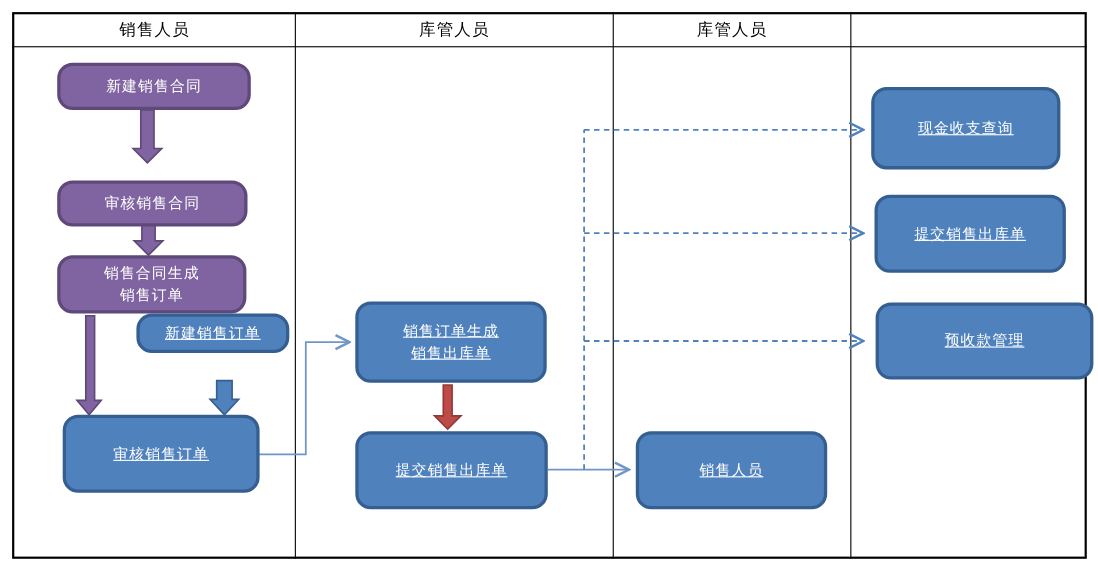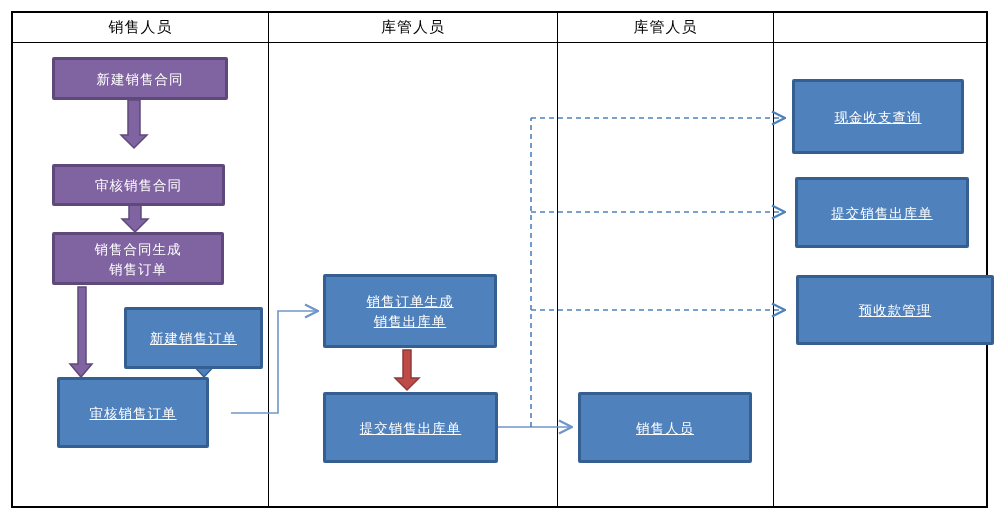--- a/index.html
+++ b/index.html
@@ -14,21 +14,21 @@
   }
   .vline{position:absolute;top:11px;height:497px;width:1px;background:#000;}
   .hline{position:absolute;left:11px;top:42px;width:977px;height:1px;background:#000;}
   .lane-title{
     position:absolute;top:13px;height:29px;line-height:29px;
     text-align:center;font-size:15px;color:#000;
     font-family:"DejaVu Serif","Liberation Serif",serif;
     letter-spacing:1px;
   }
   .node{
-    position:absolute;box-sizing:border-box;border-radius:2px;
+    position:absolute;box-sizing:border-box;border-radius:14px;
     display:flex;align-items:center;justify-content:center;
     color:#fff;font-size:13.5px;line-height:20px;text-align:center;
     white-space:pre-line;letter-spacing:1px;
   }
   .node.purple{background:var(--purple_fill,#8064A2);border:3px solid var(--purple_border,#5F497A);}
   .node.blue{background:var(--blue_fill,#4F81BD);border:3px solid var(--blue_border,#365F91);text-decoration:underline;}
   svg.overlay{position:absolute;left:0;top:0;pointer-events:none;}
   .arrow-purple{fill:var(--purple_fill,#8064A2);stroke:var(--purple_border,#5F497A);stroke-width:1.5;}
   .arrow-blue{fill:var(--blue_fill,#4F81BD);stroke:var(--blue_border,#365F91);stroke-width:1.5;}
   .arrow-red{fill:var(--red_fill,#BE4B48);stroke:var(--red_border,#8E3B39);stroke-width:1.5;}
@@ -76,22 +76,22 @@
 
     <polygon class="arrow-blue" points="197,346 211,346 211,363 217,363 204,377 191,363 197,363"></polygon>
 
     <polygon class="arrow-red" points="403,350 411,350 411,378 419,378 407,390 395,378 403,378"></polygon>
   </svg>
 
   <div class="node purple" style="left:52px;top:57px;width:176px;height:43px">新建销售合同</div>
   <div class="node purple" style="left:52px;top:164px;width:173px;height:42px">审核销售合同</div>
   <div class="node purple" style="left:52px;top:232px;width:172px;height:53px">销售合同生成
 销售订单</div>
-  <div class="node blue" style="left:124px;top:307px;width:139px;height:62px">新建销售订单</div>
-  <div class="node blue" style="left:57px;top:377px;width:152px;height:71px">审核销售订单</div>
+  <div class="node blue" style="left:124px;top:285px;width:139px;height:36px">新建销售订单</div>
+  <div class="node blue" style="left:57px;top:377px;width:179px;height:71px">审核销售订单</div>
   <div class="node blue" style="left:323px;top:274px;width:174px;height:74px">销售订单生成
 销售出库单</div>
   <div class="node blue" style="left:323px;top:392px;width:175px;height:71px">提交销售出库单</div>
   <div class="node blue" style="left:578px;top:392px;width:174px;height:71px">销售人员</div>
   <div class="node blue" style="left:792px;top:79px;width:172px;height:75px">现金收支查询</div>
   <div class="node blue" style="left:795px;top:177px;width:174px;height:71px">提交销售出库单</div>
   <div class="node blue" style="left:796px;top:275px;width:198px;height:70px">预收款管理</div>
 
 </div>
 

